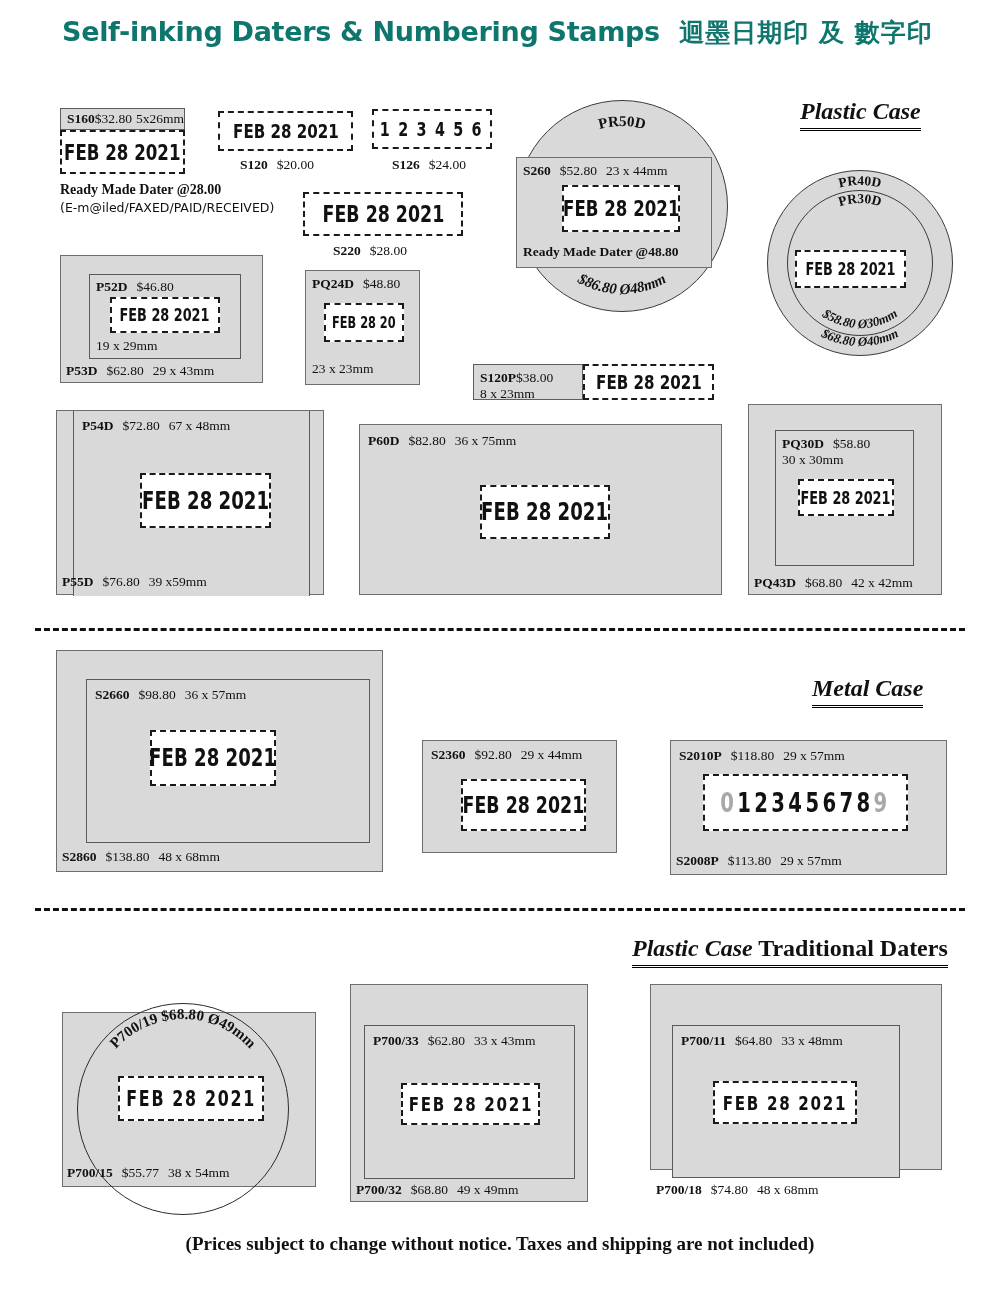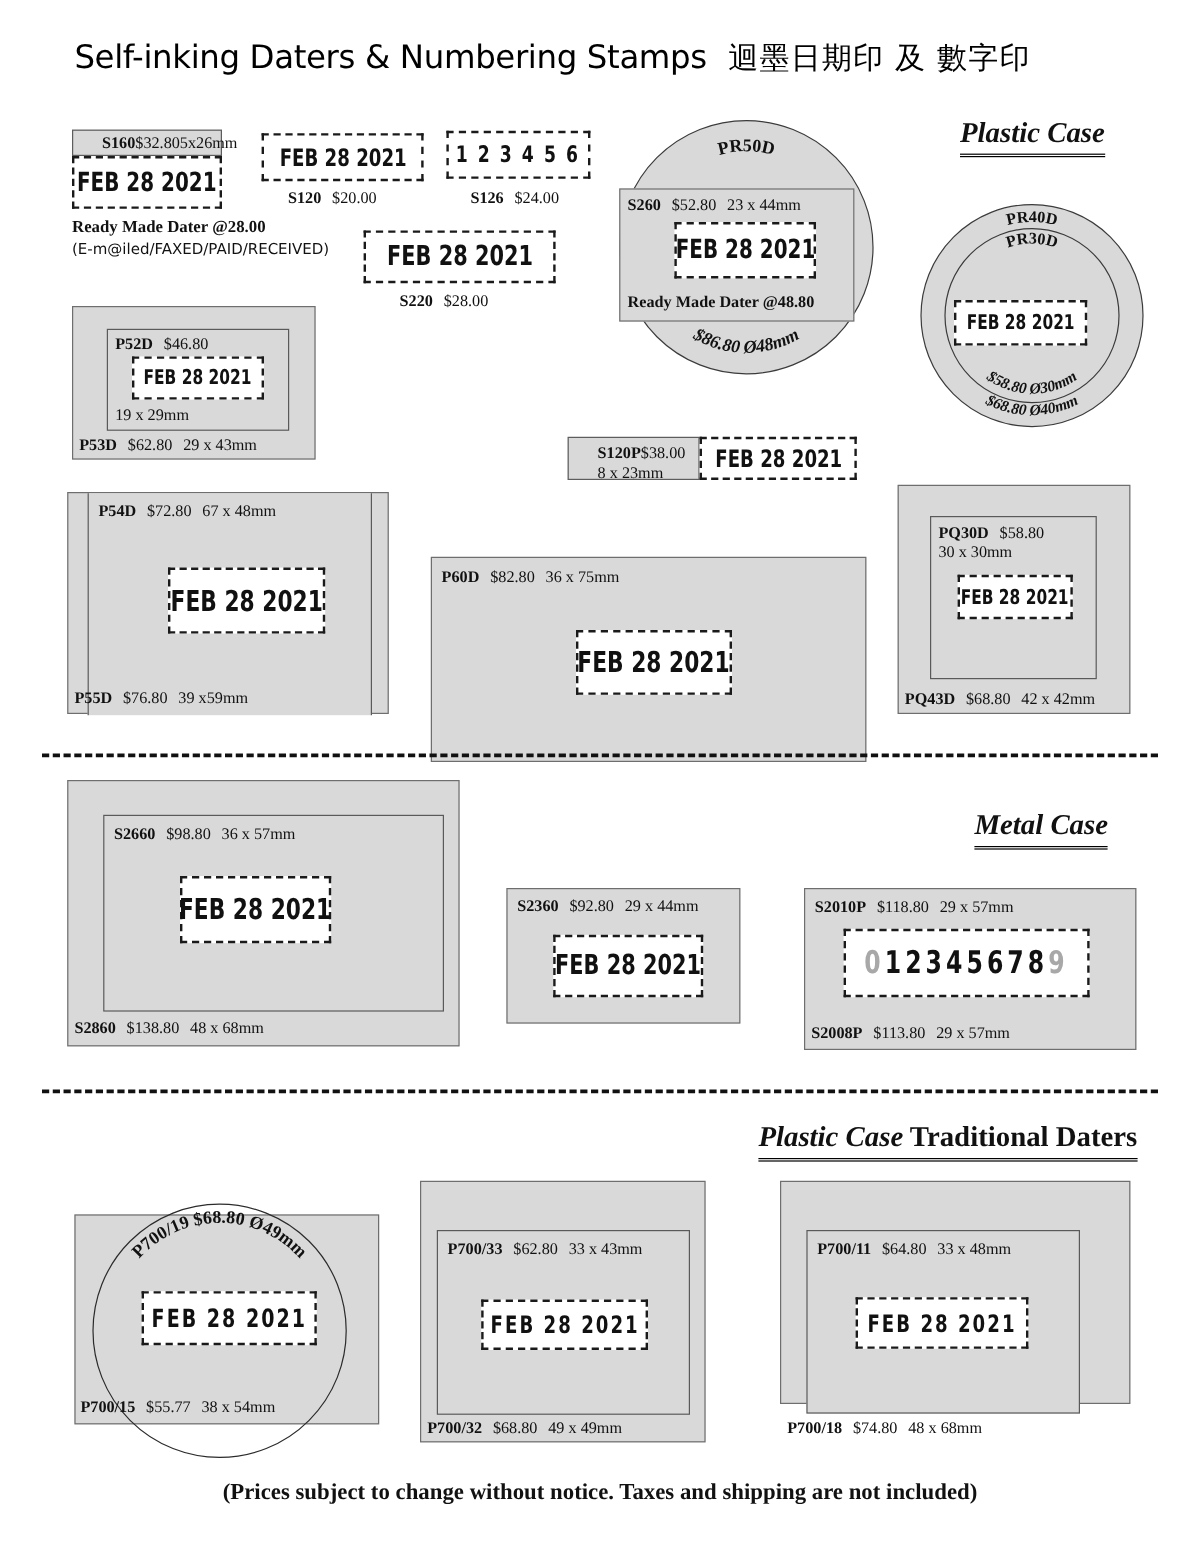--- a/index.html
+++ b/index.html
@@ -5,23 +5,23 @@
   html,body{margin:0;padding:0;}
   body{
     width:1000px;height:1294px;position:relative;background:#ffffff;
     font-family:"Liberation Serif", serif;color:#111;overflow:hidden;
   }
   .page{position:absolute;left:0;top:0;width:1000px;height:1294px;}
   .abs{position:absolute;}
 
   
   #main-title{
-    left:62px;top:32px;width:900px;
-    font-family:"DejaVu Sans", sans-serif;font-weight:normal;font-size:27px;
-    letter-spacing:-0.3px;white-space:nowrap;color:#000000;
+    left:62px;top:16px;width:900px;
+    font-family:"DejaVu Sans", sans-serif;font-weight:bold;font-size:27px;
+    letter-spacing:-0.3px;white-space:nowrap;color:#0f766e;
   }
   #main-title .cn{font-size:25px;letter-spacing:1px;}
 
   .sec-head{
     font-family:"Liberation Serif", serif;font-weight:bold;font-style:italic;
     font-size:24px;white-space:nowrap;padding-bottom:3px;
     border-bottom:3px double #000;
   }
   .sec-head .upr{font-style:normal;}
 
@@ -55,21 +55,21 @@
     font-family:"Liberation Serif", serif;
   }
   .lbl b{font-weight:bold;}
   .lbl .sp{display:inline-block;width:9px;}
   .note-b{font-weight:bold;font-size:14px;font-family:"Liberation Serif",serif;}
   .note-s{font-family:"DejaVu Sans", sans-serif;font-size:12.5px;}
 
   .hdr-strip{
     position:absolute;background:#d9d9d9;border:1px solid #5d5d5d;
     box-sizing:border-box;display:flex;align-items:center;
-    padding-left:24px;font-size:13.5px;white-space:nowrap;
+    padding-left:6px;font-size:13.5px;white-space:nowrap;
   }
 
   .divider{
     position:absolute;height:0;border-top:3px dashed #111;
   }
   #footer-note{
     position:absolute;left:0;top:1233px;width:1000px;text-align:center;
     font-weight:bold;font-size:19px;font-family:"Liberation Serif",serif;
   }
   .digit-gray{color:#a8a8a8;}
@@ -170,20 +170,29 @@
       <div class="dash" style="left:20px;top:22px;width:110px;height:36px;">
         <span class="stamp" style="font-size:17px;">FEB 28 2021</span>
       </div>
       <div class="lbl" style="left:6px;top:63px;">19 x 29mm</div>
     </div>
     <div class="lbl" style="left:5px;top:107px;">
       <b>P53D</b><span class="sp"></span><span>$62.80</span><span class="sp"></span><span>29 x 43mm</span>
     </div>
   </div>
 
+  <div class="gbox" style="left:305px;top:270px;width:115px;height:115px;">
+    <div class="lbl" style="left:6px;top:5px;">
+      <b>PQ24D</b><span class="sp"></span><span>$48.80</span>
+    </div>
+    <div class="dash" style="left:18px;top:32px;width:80px;height:39px;">
+      <span class="stamp" style="font-size:15px;">FEB 28 20</span>
+    </div>
+    <div class="lbl" style="left:6px;top:90px;">23 x 23mm</div>
+  </div>
 
   <div class="hdr-strip" style="left:473px;top:364px;width:110px;height:36px;display:block;padding-top:4px;">
     <div style="margin-top:1px;"><b>S120P</b><span class="sp"></span><span>$38.00</span></div>
     <div>8 x 23mm</div>
   </div>
   <div class="dash" style="left:583px;top:364px;width:131px;height:36px;">
     <span class="stamp" style="font-size:20px;">FEB 28 2021</span>
   </div>
 
   <div class="gbox" style="left:56px;top:410px;width:268px;height:185px;">
@@ -193,21 +202,21 @@
       </div>
       <div class="dash" style="left:66px;top:62px;width:131px;height:55px;">
         <span class="stamp" style="font-size:24px;">FEB 28 2021</span>
       </div>
     </div>
     <div class="lbl" style="left:5px;top:163px;">
       <b>P55D</b><span class="sp"></span><span>$76.80</span><span class="sp"></span><span>39 x59mm</span>
     </div>
   </div>
 
-  <div class="gbox" style="left:359px;top:424px;width:363px;height:171px;margin-top:40px;">
+  <div class="gbox" style="left:359px;top:424px;width:363px;height:171px;">
     <div class="lbl" style="left:8px;top:8px;">
       <b>P60D</b><span class="sp"></span><span>$82.80</span><span class="sp"></span><span>36 x 75mm</span>
     </div>
     <div class="dash" style="left:120px;top:60px;width:130px;height:54px;">
       <span class="stamp" style="font-size:24px;">FEB 28 2021</span>
     </div>
   </div>
 
   <div class="gbox" style="left:748px;top:404px;width:194px;height:191px;">
     <div class="gbox inner" style="left:26px;top:25px;width:139px;height:136px;">

